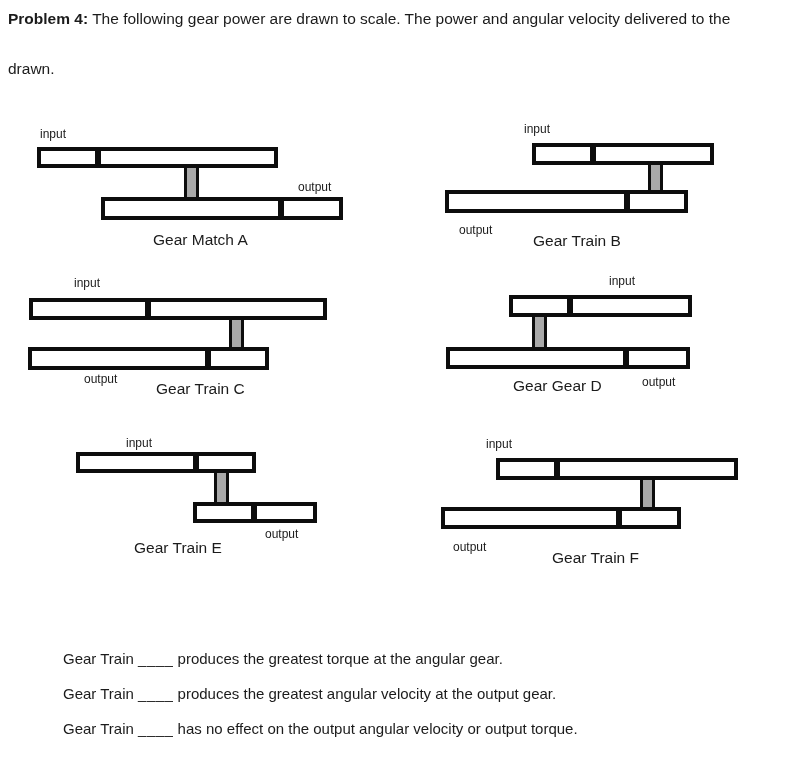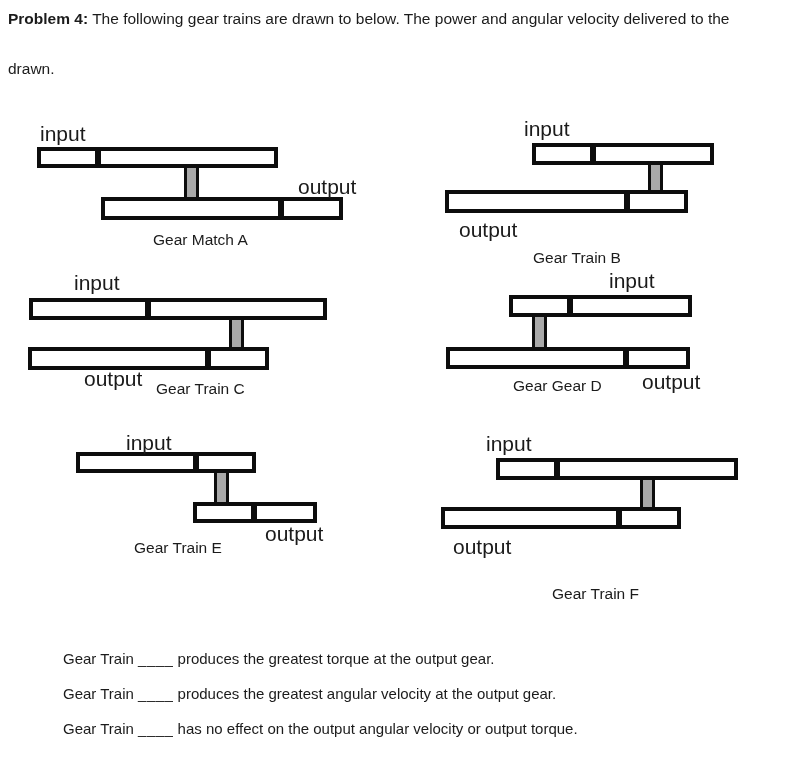--- a/index.html
+++ b/index.html
@@ -32,56 +32,56 @@
   }
   .shaft{
     position:absolute;box-sizing:border-box;
     background:var(--shaft-fill);
     border-left:3px solid var(--gear-border);
     border-right:3px solid var(--gear-border);
     z-index:1;
   }
   .dlabel{
     position:absolute;z-index:3;
-    font-size:21px;line-height:16px;
+    font-size:12px;line-height:16px;
     white-space:nowrap;color:var(--text);
   }
   .caption{font-size:15.5px;}
   .stmt{
     position:absolute;left:63px;margin:0;
     font-size:15px;line-height:17px;
     white-space:nowrap;color:var(--text);
   }
   .blank{letter-spacing:0.5px;}
 </style>
 </head>
 <body>
 
 <div class="page">
 
-  <p class="hline" style="top:6px"><b>Problem 4:</b><span> The following gear trains are drawn to below. The power and angular velocity delivered to the</span></p>
+  <p class="hline" style="top:6px"><b>Problem 4:</b><span> The following gear power are drawn to scale. The power and angular velocity delivered to the</span></p>
   <p class="hline" style="top:56px">drawn.</p>
 
   <div>
       <div class="shaft" style="left: 184px; top: 162px; width: 15px; height: 40px;"></div>
       <div class="gear" style="left: 37px; top: 147px; width: 62px; height: 21px;"></div>
       <div class="gear" style="left: 97px; top: 147px; width: 181px; height: 21px;"></div>
       <div class="gear" style="left: 101px; top: 197px; width: 181px; height: 23px;"></div>
       <div class="gear" style="left: 280px; top: 197px; width: 63px; height: 23px;"></div>
       <div class="dlabel" style="left: 40px; top: 126px;">input</div>
       <div class="dlabel" style="left: 298px; top: 179px;">output</div>
       <div class="dlabel caption" style="left: 153px; top: 232px;">Gear Match A</div>
       <div class="shaft" style="left: 648px; top: 158px; width: 15px; height: 37px;"></div>
       <div class="gear" style="left: 532px; top: 143px; width: 62px; height: 22px;"></div>
       <div class="gear" style="left: 592px; top: 143px; width: 122px; height: 22px;"></div>
       <div class="gear" style="left: 445px; top: 190px; width: 183px; height: 23px;"></div>
       <div class="gear" style="left: 626px; top: 190px; width: 62px; height: 23px;"></div>
       <div class="dlabel" style="left: 524px; top: 121px;">input</div>
       <div class="dlabel" style="left: 459px; top: 222px;">output</div>
-      <div class="dlabel caption" style="left: 533px; top: 250px;">Gear Train B</div>
+      <div class="dlabel caption" style="left: 533px; top: 233px;">Gear Train B</div>
       <div class="shaft" style="left: 229px; top: 313px; width: 15px; height: 39px;"></div>
       <div class="gear" style="left: 29px; top: 298px; width: 120px; height: 22px;"></div>
       <div class="gear" style="left: 147px; top: 298px; width: 180px; height: 22px;"></div>
       <div class="gear" style="left: 28px; top: 347px; width: 181px; height: 23px;"></div>
       <div class="gear" style="left: 207px; top: 347px; width: 62px; height: 23px;"></div>
       <div class="dlabel" style="left: 74px; top: 275px;">input</div>
       <div class="dlabel" style="left: 84px; top: 371px;">output</div>
       <div class="dlabel caption" style="left: 156px; top: 381px;">Gear Train C</div>
       <div class="shaft" style="left: 532px; top: 310px; width: 15px; height: 42px;"></div>
       <div class="gear" style="left: 509px; top: 295px; width: 62px; height: 22px;"></div>
@@ -99,27 +99,27 @@
       <div class="dlabel" style="left: 126px; top: 435px;">input</div>
       <div class="dlabel" style="left: 265px; top: 526px;">output</div>
       <div class="dlabel caption" style="left: 134px; top: 540px;">Gear Train E</div>
       <div class="shaft" style="left: 640px; top: 473px; width: 15px; height: 39px;"></div>
       <div class="gear" style="left: 496px; top: 458px; width: 62px; height: 22px;"></div>
       <div class="gear" style="left: 556px; top: 458px; width: 182px; height: 22px;"></div>
       <div class="gear" style="left: 441px; top: 507px; width: 179px; height: 22px;"></div>
       <div class="gear" style="left: 618px; top: 507px; width: 63px; height: 22px;"></div>
       <div class="dlabel" style="left: 486px; top: 436px;">input</div>
       <div class="dlabel" style="left: 453px; top: 539px;">output</div>
-      <div class="dlabel caption" style="left: 552px; top: 550px; margin-top: 36px;">Gear Train F</div>
+      <div class="dlabel caption" style="left: 552px; top: 550px;">Gear Train F</div>
     </div>
 
   <p class="stmt" style="top:650px">
     <span>Gear Train</span>
     <span class="blank">____</span>
-    <span>produces the greatest torque at the output gear.</span>
+    <span>produces the greatest torque at the angular gear.</span>
   </p>
   <p class="stmt" style="top:720px">
     <span>Gear Train</span>
     <span class="blank">____</span>
     <span>has no effect on the output angular velocity or output torque.</span>
   </p>
   <p class="stmt" style="top:685px">
     <span>Gear Train</span>
     <span class="blank">____</span>
     <span>produces the greatest angular velocity at the output gear.</span>

